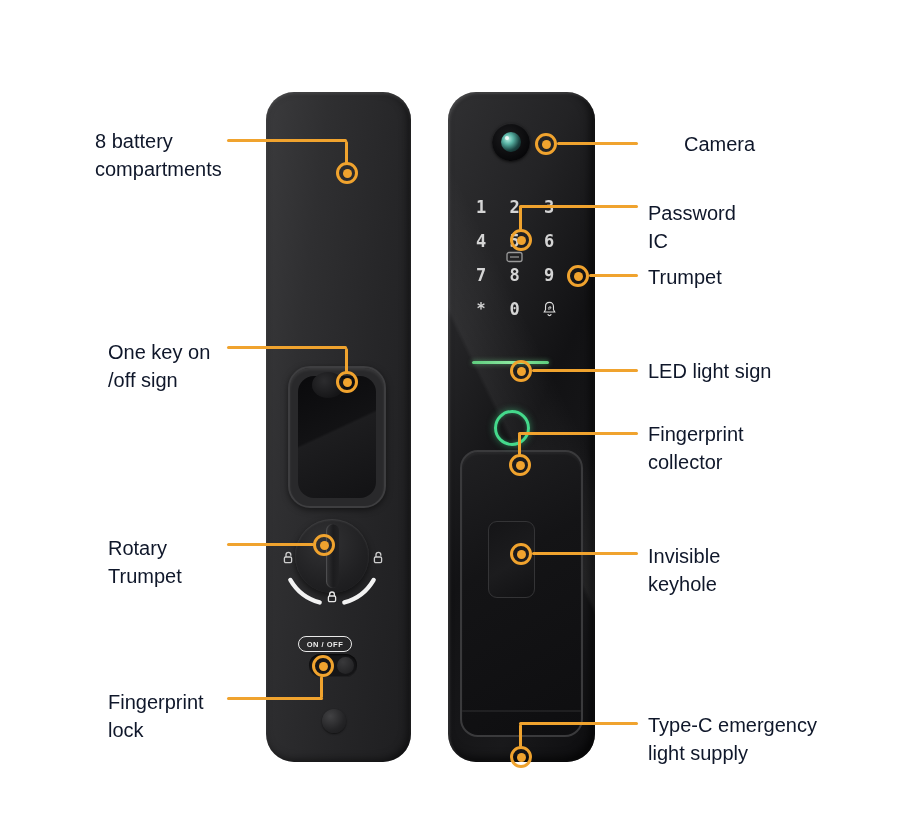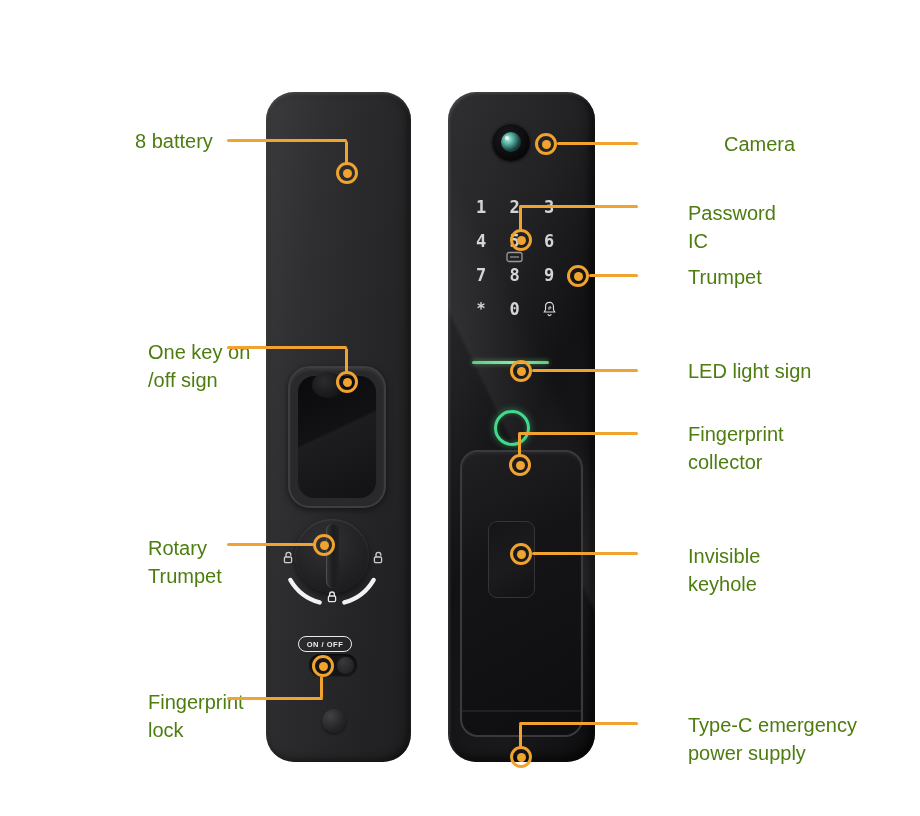--- a/index.html
+++ b/index.html
@@ -9,21 +9,21 @@
     --accent:#F0A32E;
   }
   
   .marker{position:absolute;width:22px;height:22px;border:3px solid var(--accent);
     border-radius:50%;box-sizing:border-box;z-index:30;}
   .marker::after{content:"";position:absolute;left:50%;top:50%;width:9px;height:9px;
     margin:-4.5px 0 0 -4.5px;background:var(--accent);border-radius:50%;}
   .line{position:absolute;background:var(--accent);z-index:25;border-radius:2px;}
   .h{height:3px;} .v{width:3px;}
   
-  .note{position:absolute;font-size:20px;line-height:28px;color:#4d7c0f;z-index:20;margin-left:40px;}
+  .note{position:absolute;font-size:20px;line-height:28px;color:#0f172a;z-index:20;}
   .note span{display:block;}
   
   .lock{position:absolute;top:92px;height:670px;border-radius:28px;box-sizing:border-box;}
   #back-lock{
     left:266px;width:145px;
     background:linear-gradient(97deg,#3b3b3d 0%,#2f2f31 28%,#262628 62%,#1e1e20 100%);
     box-shadow:inset 0 2px 3px rgba(255,255,255,.12), inset -3px -2px 8px rgba(0,0,0,.55);
   }
   #front-lock{
     left:448px;width:147px;
@@ -186,20 +186,21 @@
   <div class="line h" style="left:589px;top:274px;width:49px"></div>
   <div class="line h" style="left:532px;top:369px;width:106px"></div>
   <div class="line h" style="left:518px;top:432px;width:120px"></div>
   <div class="line v" style="left:518px;top:433px;height:22px"></div>
   <div class="line h" style="left:532px;top:552px;width:106px"></div>
   <div class="line h" style="left:519px;top:722px;width:119px"></div>
   <div class="line v" style="left:519px;top:724px;height:23px"></div>
 
   <div class="note" style="left:95px;top:127px">
     <span>8 battery</span>
+    <span>compartments</span>
   </div>
   <div class="note" style="left:108px;top:338px">
     <span>One key on</span>
     <span>/off sign</span>
   </div>
   <div class="note" style="left:108px;top:534px">
     <span>Rotary</span>
     <span>Trumpet</span>
   </div>
   <div class="note" style="left:108px;top:688px">
@@ -223,16 +224,16 @@
   <div class="note" style="left:648px;top:420px">
     <span>Fingerprint</span>
     <span>collector</span>
   </div>
   <div class="note" style="left:648px;top:542px">
     <span>Invisible</span>
     <span>keyhole</span>
   </div>
   <div class="note" style="left:648px;top:711px">
     <span>Type-C emergency</span>
-    <span>power supply</span>
+    <span>light supply</span>
   </div>
 
 </div>
 
 </body></html>

